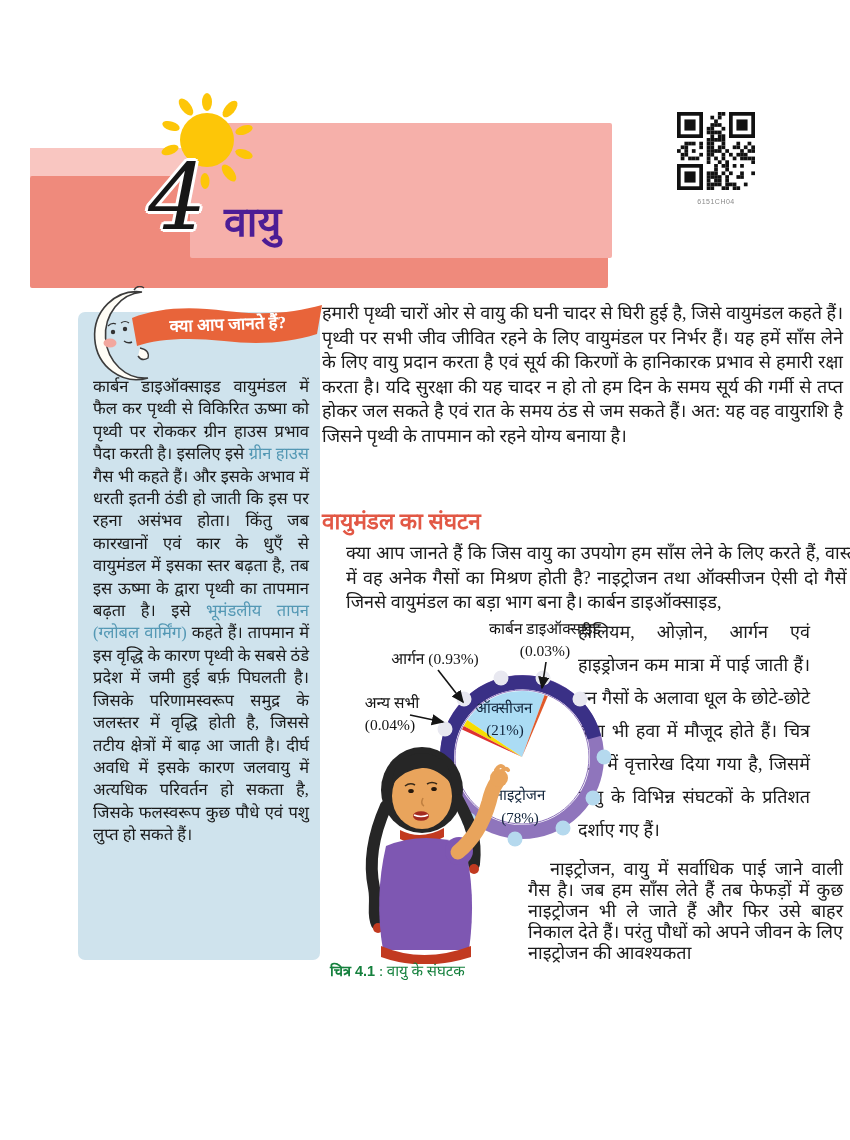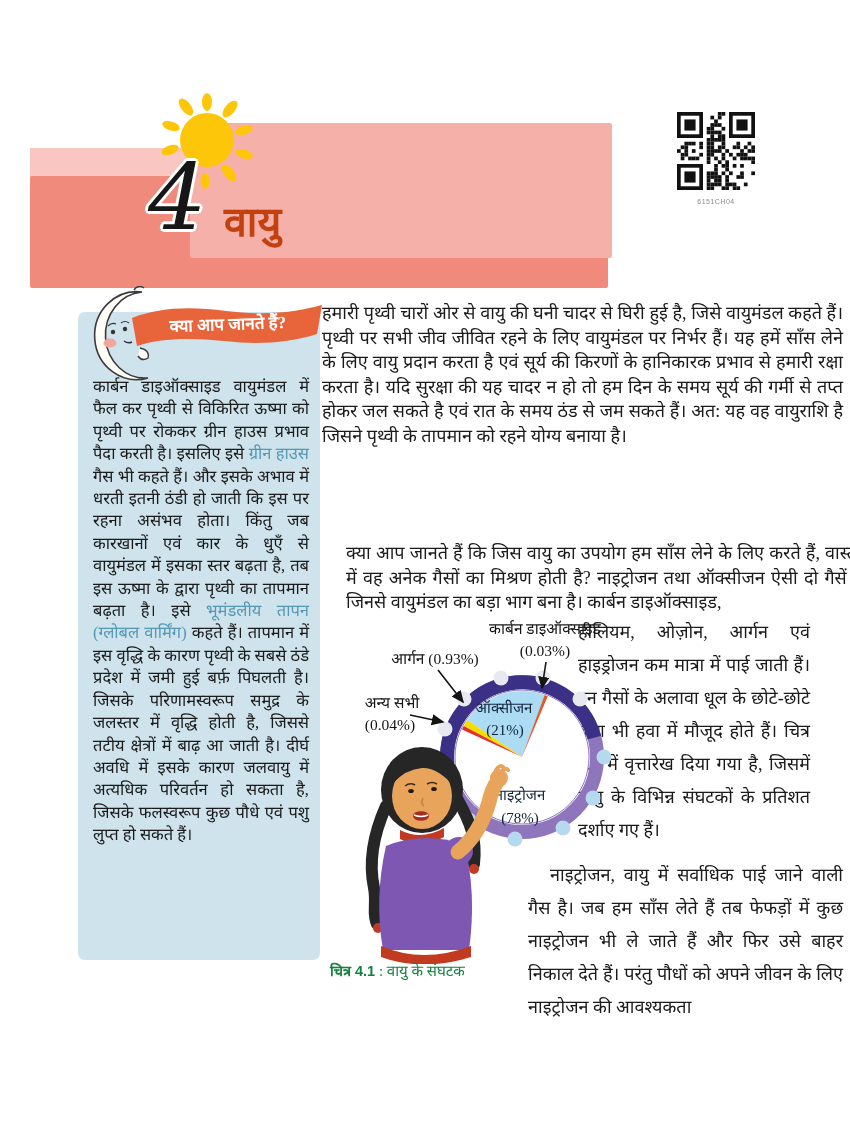--- a/index.html
+++ b/index.html
@@ -17,41 +17,41 @@
   .abs{position:absolute;}
 
   
   .banner-strip{left:30px;top:148px;width:162px;height:29px;background:var(--banner-strip);}
   .banner-dark{left:30px;top:176px;width:578px;height:112px;background:var(--banner-dark);border-radius:2px;}
   .banner-light{left:190px;top:123px;width:422px;height:135px;background:var(--banner-light);border-radius:2px;}
   .chapter-number{left:148px;top:152px;font-size:92px;line-height:1;font-style:italic;
     font-family:"DejaVu Serif","Liberation Serif",serif;color:#161616;
     text-shadow:-3px 0 0 #fff,3px 0 0 #fff,0 -3px 0 #fff,0 3px 0 #fff,
       -2px -2px 0 #fff,2px -2px 0 #fff,-2px 2px 0 #fff,2px 2px 0 #fff;}
-  .chapter-title{left:224px;top:198px;font-size:41px;font-weight:bold;color:#c2410c;line-height:1.2;}
+  .chapter-title{left:224px;top:198px;font-size:41px;font-weight:bold;color:#4c1d95;line-height:1.2;}
 
   .qr-wrap{left:677px;top:112px;width:78px;text-align:center;}
   .qr-caption{display:block;margin-top:4px;font-size:7px;color:#8a8a8a;
     font-family:"Liberation Sans","DejaVu Sans",sans-serif;letter-spacing:.5px;}
 
   
   .sidebar-box{left:78px;top:312px;width:242px;height:648px;background:var(--sidebar-bg);border-radius:7px;}
   .sidebar-text{left:93px;top:376px;width:216px;font-size:16.5px;line-height:22.4px;
     text-align:justify;color:var(--text-black);}
   .hl{color:var(--highlight-teal);}
   .ribbon{left:128px;top:302px;width:198px;height:48px;}
   .moon{left:82px;top:286px;width:90px;height:108px;}
 
   
   .para{font-size:18px;line-height:24.6px;text-align:justify;color:var(--text-black);}
   .para1{left:322px;top:301px;width:521px;}
   .section-heading{left:322px;top:505px;font-size:22.5px;font-weight:bold;color:var(--heading-red);}
   .para2{left:322px;top:541px;width:521px;margin-left:24px;}
   .para2-cont{left:578px;top:616px;width:232px;line-height:33px;}
-  .para3{left:528px;top:859px;width:315px;line-height:33px;text-indent:22px;}
+  .para3{left:528px;top:859px;width:315px;line-height:21px;text-indent:22px;}
 
   
   .chart{left:338px;top:616px;}
   .girl{left:328px;top:738px;}
   .fig-caption{left:330px;top:960px;font-size:15px;color:#15803d;}
   .fig-caption b{font-family:"Liberation Sans","DejaVu Sans",sans-serif;font-size:14.5px;}
   svg text{font-family:"Liberation Serif","DejaVu Serif",serif;}
   .chart-label{font-size:15.5px;fill:#141414;}
   .chart-inner-label{font-size:15px;fill:#10233a;}
 </style>
@@ -231,20 +231,21 @@
   </svg>
 
   <svg class="abs ribbon" viewBox="0 0 198 48">
     <path d="M4,16 C30,6 60,4 98,9 C140,14 168,10 194,3 L189,32 C160,41 130,43 96,39 C60,35 28,37 9,44 Z" fill="var(--ribbon-orange)"></path>
     <text x="100" y="28" text-anchor="middle" transform="rotate(-2 100 28)" style="font-size:17px;font-weight:bold" fill="#ffffff">क्या आप जानते हैं?</text>
   </svg>
 
   <div class="abs sidebar-text"><span>कार्बन डाइऑक्साइड वायुमंडल में फैल कर पृथ्वी से विकिरित ऊष्मा को पृथ्वी पर रोककर ग्रीन हाउस प्रभाव पैदा करती है। इसलिए इसे </span><span class="hl">ग्रीन हाउस</span><span> गैस भी कहते हैं। और इसके अभाव में धरती इतनी ठंडी हो जाती कि इस पर रहना असंभव होता। किंतु जब कारखानों एवं कार के धुएँ से वायुमंडल में इसका स्तर बढ़ता है, तब इस ऊष्मा के द्वारा पृथ्वी का तापमान बढ़ता है। इसे </span><span class="hl">भूमंडलीय तापन (ग्लोबल वार्मिंग)</span><span> कहते हैं। तापमान में इस वृद्धि के कारण पृथ्वी के सबसे ठंडे प्रदेश में जमी हुई बर्फ़ पिघलती है। जिसके परिणामस्वरूप समुद्र के जलस्तर में वृद्धि होती है, जिससे तटीय क्षेत्रों में बाढ़ आ जाती है। दीर्घ अवधि में इसके कारण जलवायु में अत्यधिक परिवर्तन हो सकता है, जिसके फलस्वरूप कुछ पौधे एवं पशु लुप्त हो सकते हैं।</span></div>
 
   <div class="abs para para1">हमारी पृथ्वी चारों ओर से वायु की घनी चादर से घिरी हुई है, जिसे वायुमंडल कहते हैं। पृथ्वी पर सभी जीव जीवित रहने के लिए वायुमंडल पर निर्भर हैं। यह हमें साँस लेने के लिए वायु प्रदान करता है एवं सूर्य की किरणों के हानिकारक प्रभाव से हमारी रक्षा करता है। यदि सुरक्षा की यह चादर न हो तो हम दिन के समय सूर्य की गर्मी से तप्त होकर जल सकते है एवं रात के समय ठंड से जम सकते हैं। अत: यह वह वायुराशि है जिसने पृथ्वी के तापमान को रहने योग्य बनाया है।</div>
+  <div class="abs section-heading">वायुमंडल का संघटन</div>
   <div class="abs para para2">क्या आप जानते हैं कि जिस वायु का उपयोग हम साँस लेने के लिए करते हैं, वास्तव में वह अनेक गैसों का मिश्रण होती है? नाइट्रोजन तथा ऑक्सीजन ऐसी दो गैसें हैं, जिनसे वायुमंडल का बड़ा भाग बना है। कार्बन डाइऑक्साइड,</div>
   <div class="abs para para2-cont">हीलियम, ओज़ोन, आर्गन एवं हाइड्रोजन कम मात्रा में पाई जाती हैं। इन गैसों के अलावा धूल के छोटे-छोटे कण भी हवा में मौजूद होते हैं। चित्र 4.1 में वृत्तारेख दिया गया है, जिसमें वायु के विभिन्न संघटकों के प्रतिशत दर्शाए गए हैं।</div>
   <div class="abs para para3">नाइट्रोजन, वायु में सर्वाधिक पाई जाने वाली गैस है। जब हम साँस लेते हैं तब फेफड़ों में कुछ नाइट्रोजन भी ले जाते हैं और फिर उसे बाहर निकाल देते हैं। परंतु पौधों को अपने जीवन के लिए नाइट्रोजन की आवश्यकता</div>
 
   <svg class="abs chart" width="312" height="248" viewBox="0 0 312 248">
     <defs>
       <marker id="arr" markerWidth="9" markerHeight="8" refX="7" refY="3.5" orient="auto">
         <path d="M0,0 L8,3.5 L0,7 Z" fill="#141414"></path>
       </marker>
     </defs>

